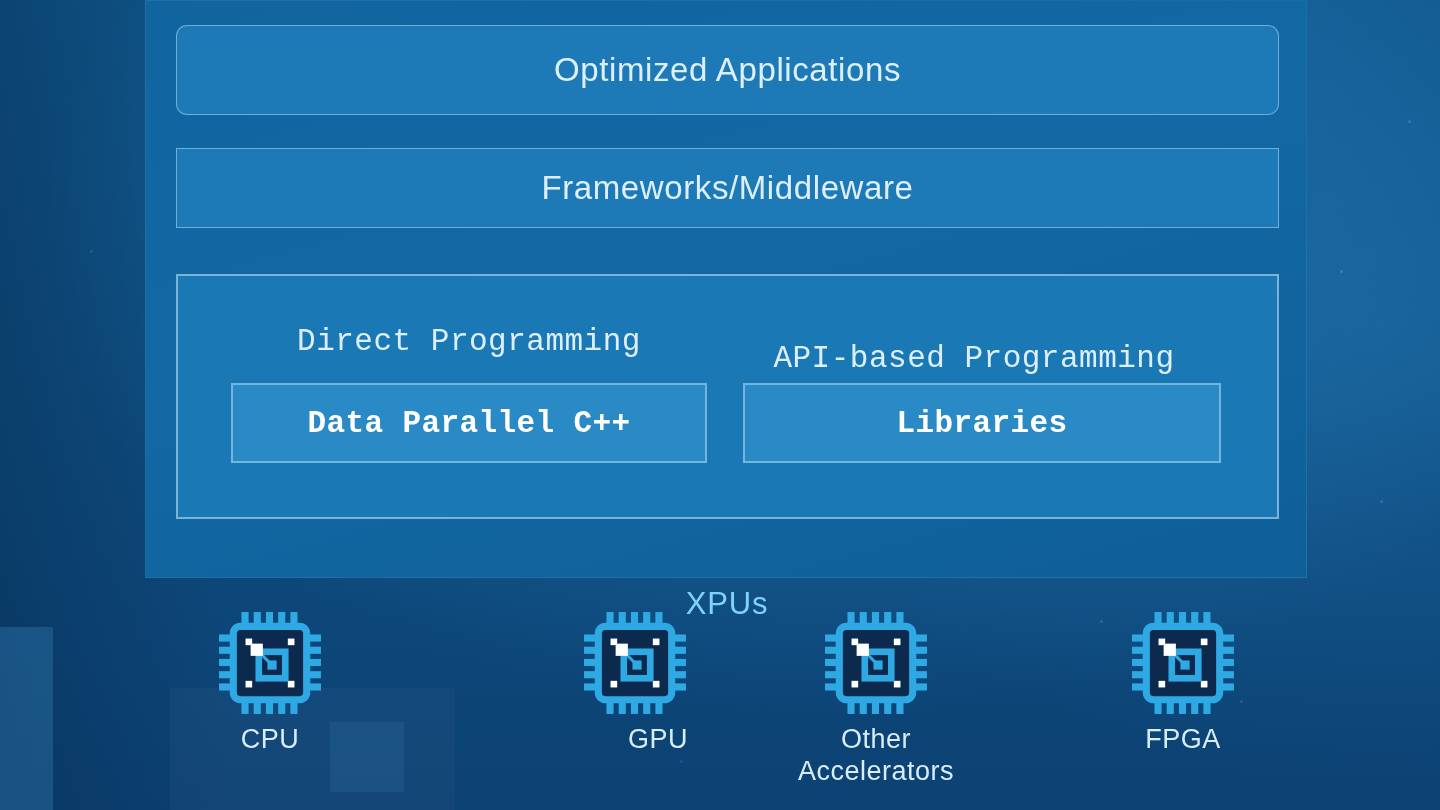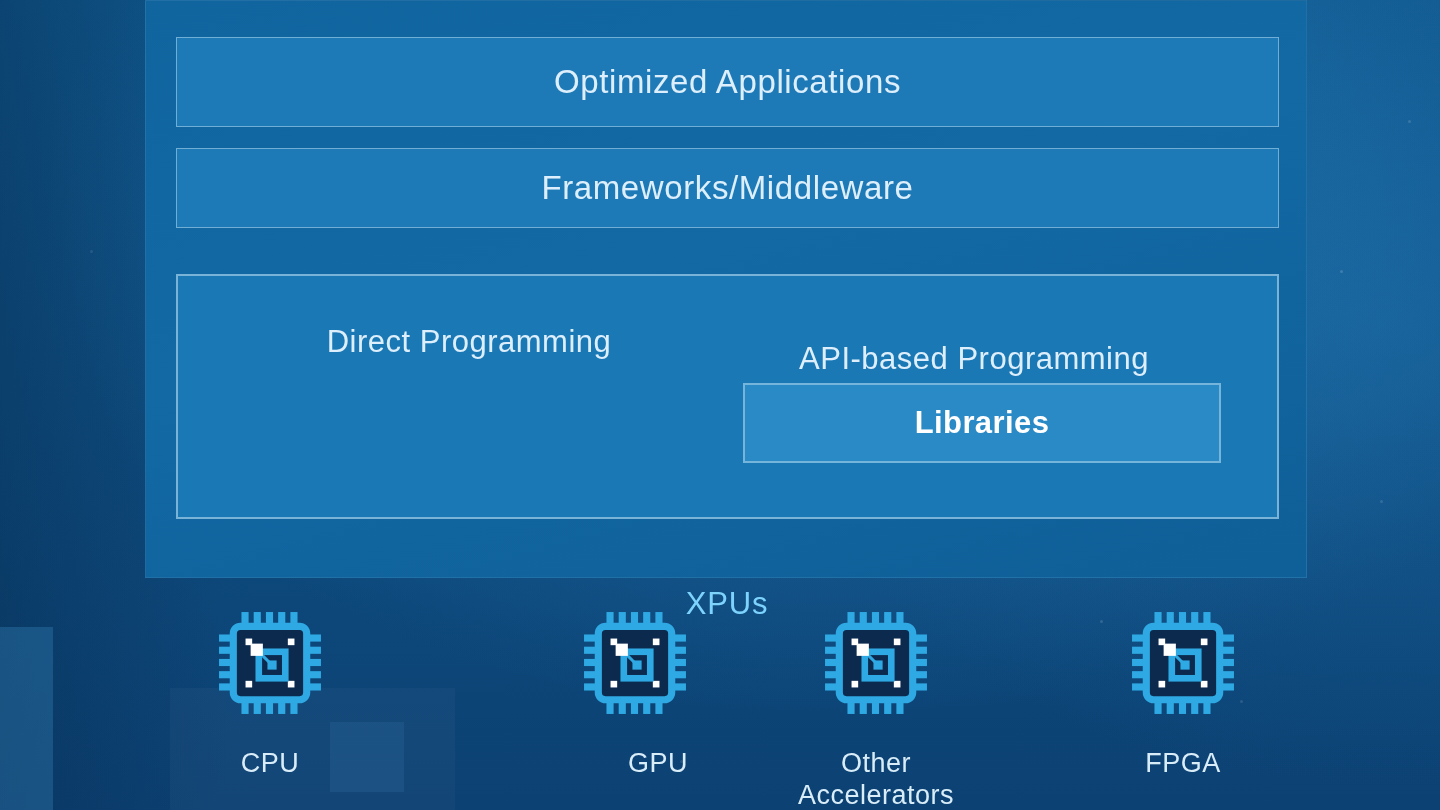--- a/index.html
+++ b/index.html
@@ -31,42 +31,42 @@
   .deco-3{left:170px;top:688px;width:285px;height:122px;background:rgba(255,255,255,0.03);}
 
   
   .panel{left:145px;top:0;width:1162px;height:578px;
     background:linear-gradient(165deg,#10659f 0%,#1269a4 45%,#0f5f98 100%);
     border:1px solid rgba(255,255,255,0.07);box-sizing:border-box;}
 
   .layer-box{position:absolute;left:30px;width:1103px;box-sizing:border-box;
     background:#1d7ab7;border:1px solid rgba(215,238,250,0.45);
     display:flex;align-items:center;justify-content:center;}
-  .layer-1{top:36px;height:90px;}
+  .layer-1{top:24px;height:90px;border-radius:11px;}
   .layer-2{top:147px;height:80px;}
   .layer-label{font-size:33px;color:#ddeffc;letter-spacing:0.6px;}
 
-  .layer-3{top:273px;height:245px;background:#1a78b5;border:2px solid rgba(215,238,250,0.5);}
+  .layer-3{top:273px;height:245px;background:#1a78b5;border:2px solid rgba(215,238,250,0.5);font-family:Liberation Mono, monospace;}
   .prog-heading{position:absolute;top:45px;height:42px;line-height:42px;text-align:center;
     font-size:31px;color:#ddeffc;letter-spacing:0.5px;}
   .heading-direct{left:53px;width:476px;}
   .heading-api{left:557px;width:478px;margin-top:17px;}
   .inner-box{position:absolute;top:107px;height:80px;box-sizing:border-box;
     background:#2a8ac6;border:2px solid rgba(230,245,252,0.4);
     display:flex;align-items:center;justify-content:center;}
   .box-direct{left:53px;width:476px;}
   .box-api{left:565px;width:478px;}
   .inner-label{font-size:31px;font-weight:bold;color:#ffffff;letter-spacing:0.4px;}
 
   
   .xpus-title{left:577px;top:586px;width:300px;text-align:center;
     font-size:31px;color:#7dd3fc;letter-spacing:0.8px;}
   .chip-block{position:absolute;top:610px;width:220px;text-align:center;}
   .chip-1{left:160px;} .chip-2{left:468px;text-align:right;} .chip-3{left:766px;} .chip-4{left:1073px;}
-  .chip-label{margin-top:28px;font-size:27px;line-height:1.18;color:#d9edf9;letter-spacing:0.5px;}
+  .chip-label{margin-top:4px;font-size:27px;line-height:1.18;color:#d9edf9;letter-spacing:0.5px;}
 </style>
 </head>
 <body>
 
 <div class="speckles"></div>
 <div class="abs deco-1"></div>
 <div class="abs deco-2"></div>
 <div class="abs deco-3"></div>
 
 <div class="abs panel">
@@ -76,20 +76,23 @@
   </div>
 
   <div class="layer-box layer-2">
     <span class="layer-label">Frameworks/Middleware</span>
   </div>
 
   <div class="layer-box layer-3">
     <div class="prog-heading heading-direct">Direct Programming</div>
     <div class="prog-heading heading-api">API-based Programming</div>
 
+    <div class="inner-box box-direct">
+      <span class="inner-label">Data Parallel C++</span>
+    </div>
     <div class="inner-box box-api">
       <span class="inner-label">Libraries</span>
     </div>
   </div>
 </div>
 
 <div class="abs xpus-title">XPUs</div>
 
 <div class="chip-block chip-1">
   <svg width="106" height="106" viewBox="0 0 104 104">

